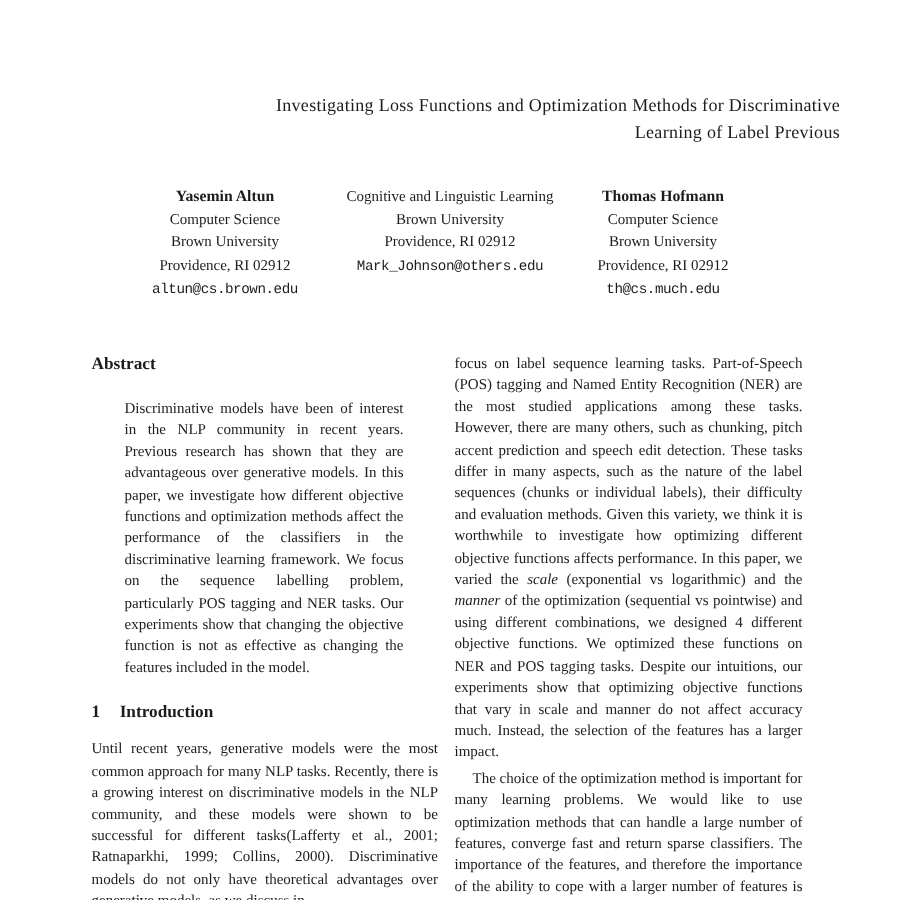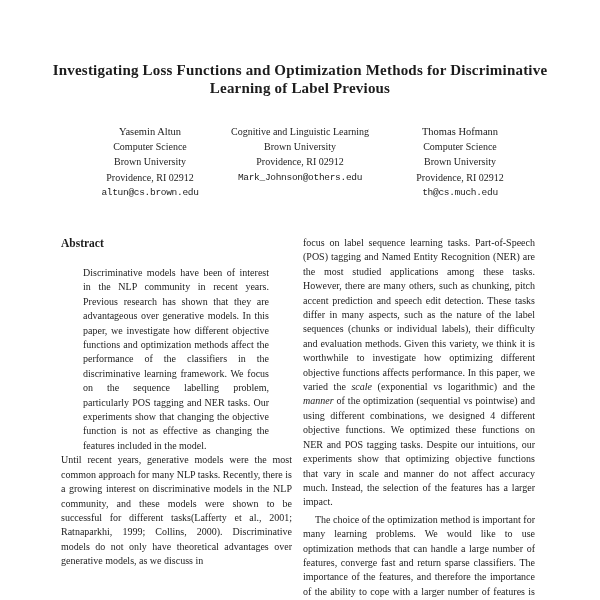--- a/index.html
+++ b/index.html
@@ -14,43 +14,43 @@
     color: #1c1c1c;
     font-family: "Liberation Serif", serif;
     -webkit-hyphens: auto;
     hyphens: auto;
   }
   .title {
     position: absolute;
     top: 62px;
     left: 40px;
     right: 40px;
-    text-align: center;
-    font-size: 15px;
-    font-weight: bold;
+    text-align: right;
+    font-size: 12px;
+    font-weight: normal;
     line-height: 17.5px;
     letter-spacing: 0.2px;
   }
   .authors {
     position: absolute;
     top: 124px;
     left: 0;
     right: 0;
     height: 86px;
   }
   .author {
     position: absolute;
     text-align: center;
     font-size: 10px;
     line-height: 15.2px;
   }
   .author-0 { left: 58px;  width: 184px; }
   .author-1 { left: 203px; width: 194px; }
-  .author-2 { left: 365px; width: 190px; }
-  .author .name { font-weight: normal; font-size: 10.5px; }
+  .author-2 { left: 347px; width: 190px; }
+  .author .name { font-weight: bold; font-size: 10.5px; }
   .author .email {
     font-family: "Liberation Mono", monospace;
     font-size: 9.5px;
     letter-spacing: -0.3px;
     white-space: nowrap;
   }
   .col {
     position: absolute;
     top: 236px;
     bottom: 0;
@@ -113,20 +113,21 @@
       <div class="addr">Providence, RI 02912</div>
       <div class="email">th@cs.much.edu</div>
     </div>
 
   </div>
 
   <div class="col col-left">
     <div class="abstract-heading">Abstract</div>
     <p class="abstract-body">Discriminative models have been of interest in the NLP community in recent years. Previous research has shown that they are advantageous over generative models. In this paper, we investigate how different objective functions and optimization methods affect the performance of the classifiers in the discriminative learning framework. We focus on the sequence labelling problem, particularly POS tagging and NER tasks. Our experiments show that changing the objective function is not as effective as changing the features included in the model.</p>
 
+    <div class="section-heading"><span class="sec-num">1</span><span class="sec-name">Introduction</span></div>
     <p class="body">Until recent years, generative models were the most common approach for many NLP tasks. Recently, there is a growing interest on discriminative models in the NLP community, and these models were shown to be successful for different tasks(Lafferty et al., 2001; Ratnaparkhi, 1999; Collins, 2000). Discriminative models do not only have theoretical advantages over generative models, as we discuss in</p>
   </div>
 
   <div class="col col-right">
     <p class="body"><span>focus on label sequence learning tasks. Part-of-Speech (POS) tagging and Named Entity Recognition (NER) are the most studied applications among these tasks. However, there are many others, such as chunking, pitch accent prediction and speech edit detection. These tasks differ in many aspects, such as the nature of the label sequences (chunks or individual labels), their difficulty and evaluation methods. Given this variety, we think it is worthwhile to investigate how optimizing different objective functions affects performance. In this paper, we varied the </span><em>scale</em><span> (exponential vs logarithmic) and the </span><em>manner</em><span> of the optimization (sequential vs pointwise) and using different combinations, we designed 4 different objective functions. We optimized these functions on NER and POS tagging tasks. Despite our intuitions, our experiments show that optimizing objective functions that vary in scale and manner do not affect accuracy much. Instead, the selection of the features has a larger impact.</span></p>
     <p class="body para-indent">The choice of the optimization method is important for many learning problems. We would like to use optimization methods that can handle a large number of features, converge fast and return sparse classifiers. The importance of the features, and therefore the importance of the ability to cope with a larger number of features is well-known. Since</p>
   </div>
 
 </div>
 

